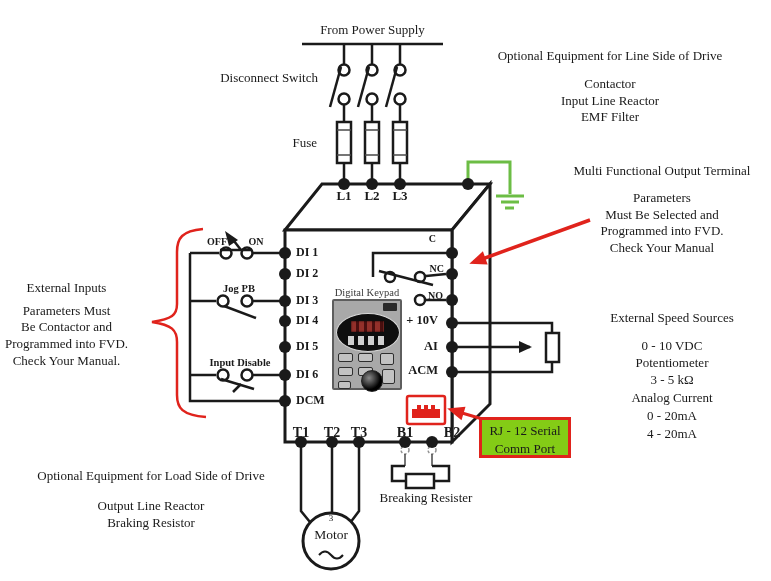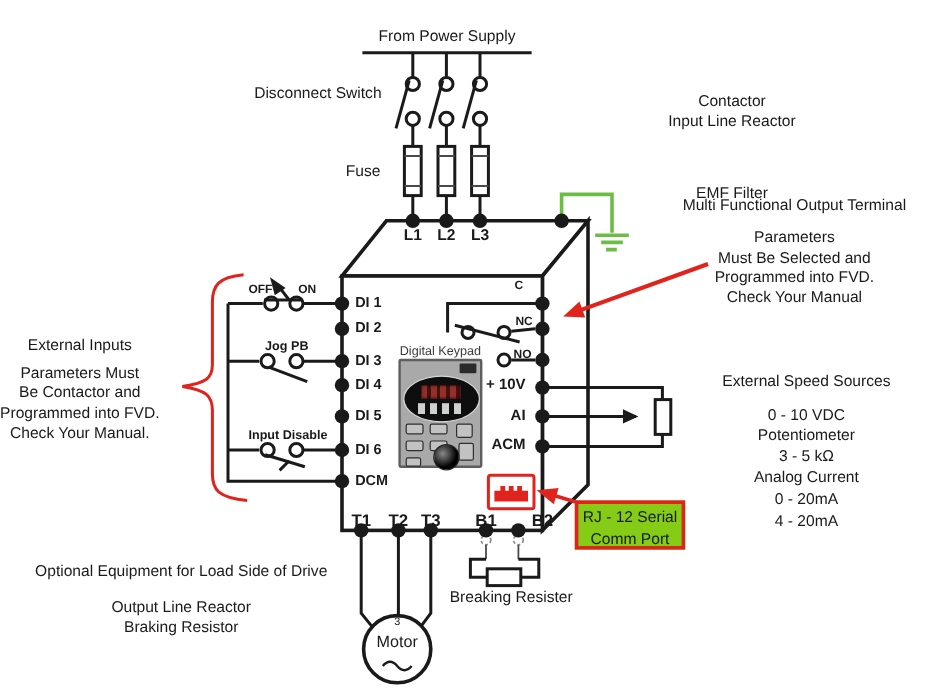--- a/index.html
+++ b/index.html
@@ -1,17 +1,17 @@
 <!DOCTYPE html>
 <html style="--wire: #1a1a1a; --annotation-red: #e0231c; --ground-green: #6cbd45;"><head>
 <meta charset="utf-8">
 <style>
   html,body{margin:0;padding:0;background:#fff;}
   .canvas{position:relative;width:771px;height:581px;background:#fff;overflow:hidden;
-          font-family:Liberation Sans, sans-serif;color:#1a1a1a;}
+          font-family:Liberation Serif, serif;color:#1a1a1a;}
   .canvas svg{position:absolute;left:0;top:0;}
   .lbl{position:absolute;white-space:nowrap;line-height:1.15;font-size:13px;}
   .c{text-align:center;} .r{text-align:right;} .b{font-weight:bold;}
 
   
   .wire{stroke:var(--wire,#1a1a1a);stroke-width:2.5;fill:none;}
   .owire{stroke:var(--wire,#1a1a1a);stroke-width:2.5;fill:#fff;}
   .thin{stroke:#4a4a4a;stroke-width:1.5;fill:none;}
   .box polygon,.box rect{stroke:var(--wire,#1a1a1a);stroke-width:3;fill:#fff;}
   .gnd path{stroke:var(--ground-green,#6cbd45);stroke-width:3;fill:none;}
@@ -186,23 +186,24 @@
 
     <path class="redstroke" style="stroke-width:2.5" d="M203,229 C182,231 177,238 177,252 L177,304 C177,315 172,319 152,322 C172,325 177,330 177,342 L177,395 C177,408 182,415 206,417"></path>
     <line class="redstroke" style="stroke-width:3.5" x1="590" y1="220" x2="474" y2="262" marker-end="url(#redhead)"></line>
     <line class="redstroke" style="stroke-width:3" x1="489" y1="421" x2="452" y2="410" marker-end="url(#redhead)"></line>
   </svg>
 
   <div class="lbl c" style="left:302px;top:23px;width:141px;">From Power Supply</div>
   <div class="lbl r" style="left:205px;top:71px;width:113px;">Disconnect Switch</div>
   <div class="lbl r" style="left:267px;top:136px;width:50px;">Fuse</div>
 
+  <div class="lbl c" style="left:460px;top:49px;width:300px;">Optional Equipment for Line Side of Drive</div>
   <div class="lbl c" style="left:460px;top:77px;width:300px;">Contactor</div>
   <div class="lbl c" style="left:460px;top:94px;width:300px;">Input Line Reactor</div>
-  <div class="lbl c" style="left:460px;top:110px;width:300px;margin-top:44px;">EMF Filter</div>
+  <div class="lbl c" style="left:460px;top:110px;width:300px;">EMF Filter</div>
 
   <div class="lbl c" style="left:552px;top:164px;width:220px;">Multi Functional Output Terminal</div>
   <div class="lbl c" style="left:552px;top:191px;width:220px;">Parameters</div>
   <div class="lbl c" style="left:552px;top:208px;width:220px;">Must Be Selected and</div>
   <div class="lbl c" style="left:552px;top:224px;width:220px;">Programmed into FVD.</div>
   <div class="lbl c" style="left:552px;top:241px;width:220px;">Check Your Manual</div>
 
   <div class="lbl c" style="left:562px;top:311px;width:220px;">External Speed Sources</div>
   <div class="lbl c" style="left:562px;top:339px;width:220px;">0 - 10 VDC</div>
   <div class="lbl c" style="left:562px;top:356px;width:220px;">Potentiometer</div>

